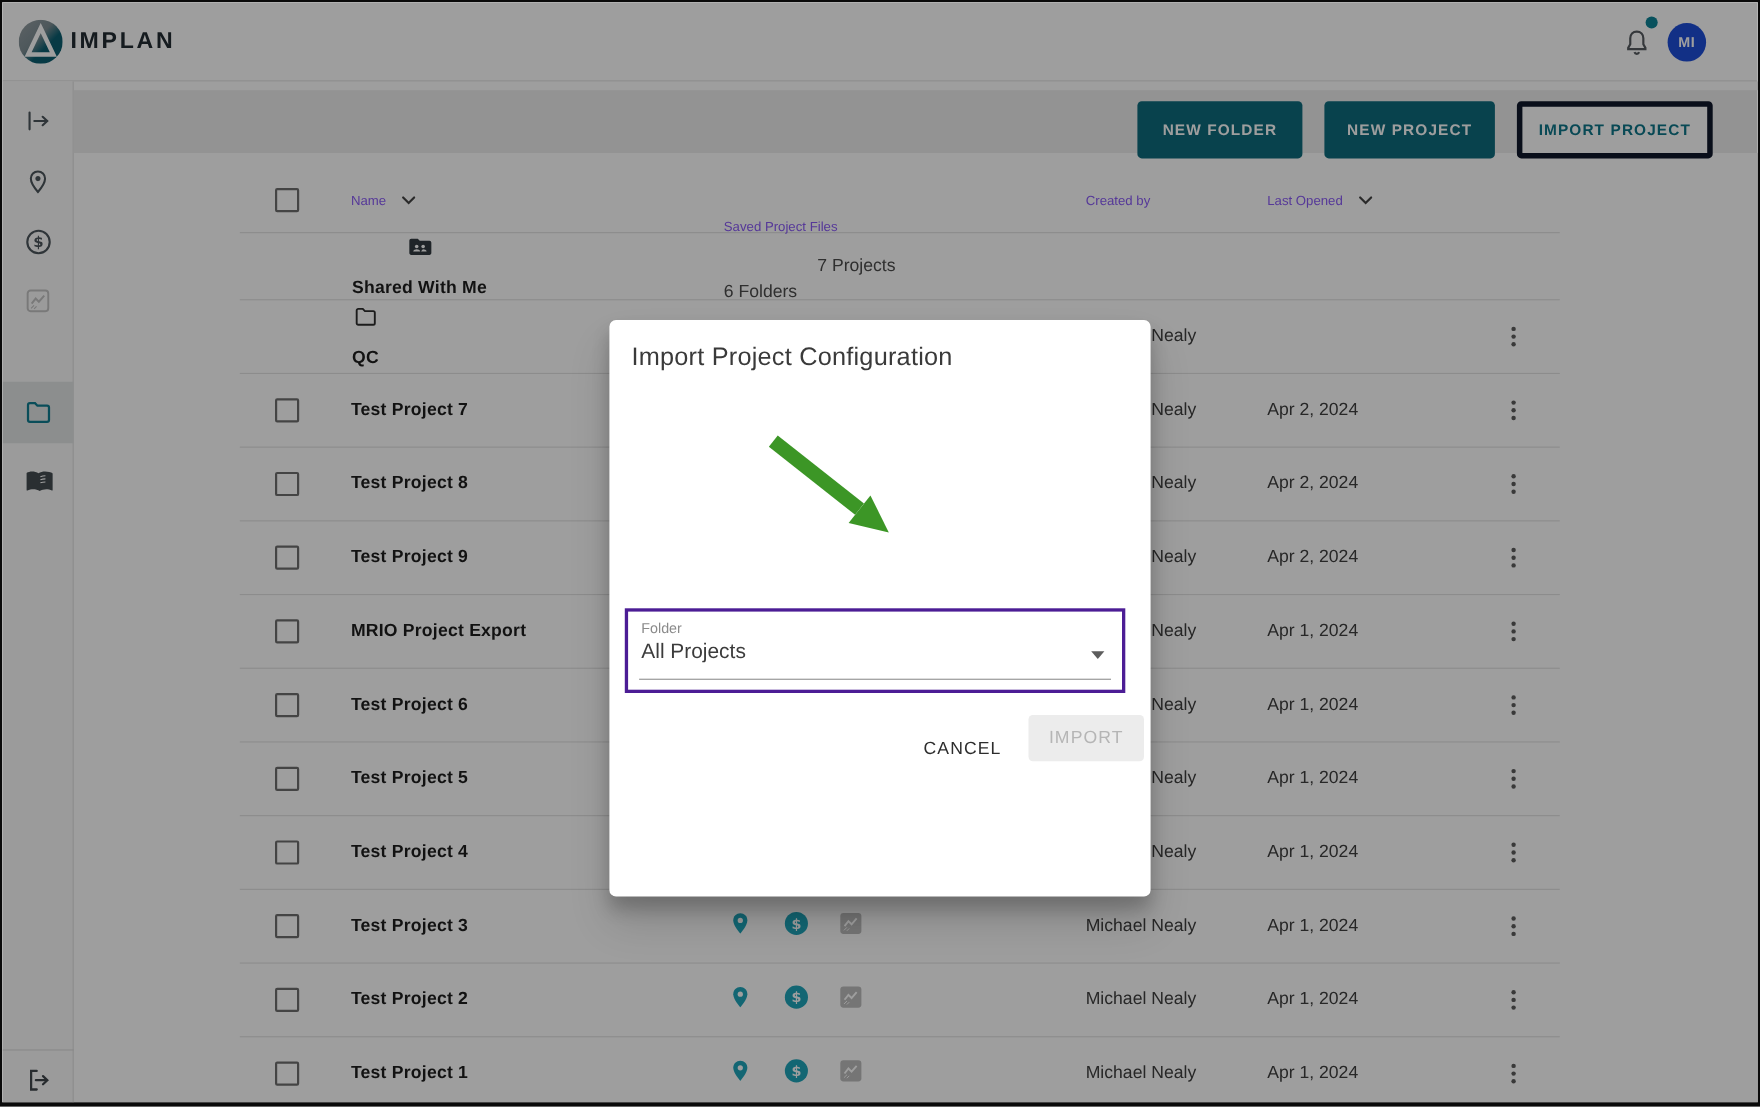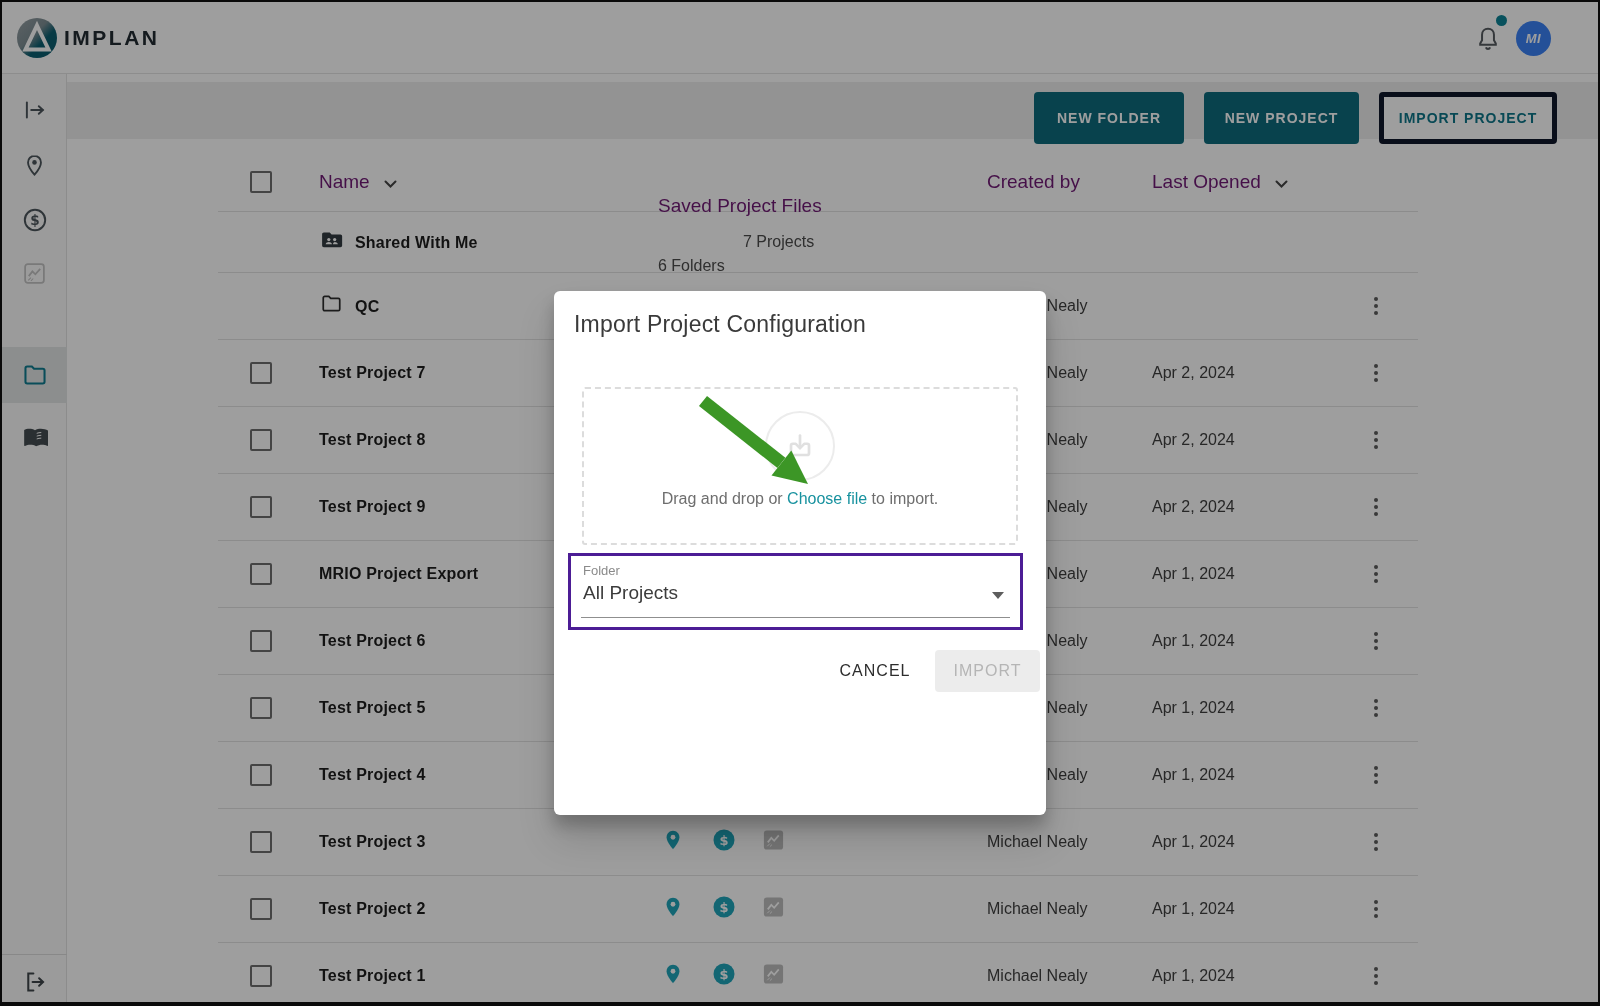--- a/index.html
+++ b/index.html
@@ -7,46 +7,46 @@
     border:2px solid #0a0a0a;border-bottom-width:4px;box-sizing:border-box;overflow:hidden;
     font-family:"Liberation Sans", sans-serif;-webkit-font-smoothing:antialiased;}
 
   
   .topbar{position:absolute;left:0;top:0;width:100%;height:72px;background:#fff;border-bottom:1px solid #e4e4e4;box-sizing:border-box;}
   .brand{position:absolute;left:62px;top:0;height:72px;display:flex;align-items:center;
     font-size:21px;font-weight:700;letter-spacing:2.5px;color:#232c33;}
   .logo{position:absolute;left:15px;top:16px;width:40px;height:40px;}
   .bell{position:absolute;left:1472px;top:22px;width:28px;height:30px;cursor:pointer;}
   .notif-dot{position:absolute;left:1494px;top:13px;width:11px;height:11px;border-radius:50%;background:#0e8496;}
-  .avatar{position:absolute;left:1514px;top:19px;width:35px;height:35px;border-radius:50%;background:#3b82f6;
-    color:#fff;font-size:13px;font-weight:700;display:flex;align-items:center;justify-content:center;letter-spacing:.5px;cursor:pointer;font-style:italic;}
+  .avatar{position:absolute;left:1514px;top:19px;width:35px;height:35px;border-radius:50%;background:#1d4ed8;
+    color:#fff;font-size:13px;font-weight:700;display:flex;align-items:center;justify-content:center;letter-spacing:.5px;cursor:pointer;}
 
   
   .sidebar{position:absolute;left:0;top:72px;width:65px;bottom:0;background:#fbfbfb;border-right:1px solid #e2e2e2;box-sizing:border-box;}
   .side-ic{position:absolute;left:0;width:65px;height:40px;display:flex;align-items:center;justify-content:center;cursor:pointer;}
   .side-tile{position:absolute;left:0;top:273px;width:65px;height:56px;background:#e3e6e6;display:flex;align-items:center;justify-content:center;cursor:pointer;}
   .side-divider{position:absolute;left:0;top:880px;width:65px;height:1px;background:#dcdcdc;}
 
   
   .band{position:absolute;left:65px;top:80px;width:1533px;height:57px;background:#ededed;}
   .btn{position:absolute;top:10px;height:52px;border-radius:4px;display:flex;align-items:center;justify-content:center;
     font-size:14px;font-weight:700;letter-spacing:1px;cursor:pointer;box-sizing:border-box;}
   .btn-filled{background:#0e6b7d;color:#fff;}
   .btn-outline{background:#fff;border:5px solid #0f172a;color:#0e7689;}
 
   
   .table{position:absolute;left:216px;top:150px;width:1200px;}
   .thead{position:relative;height:59px;border-bottom:1px solid #e2e2e2;}
   .r{position:relative;border-bottom:1px solid #e2e2e2;}
   .cell{position:absolute;top:50%;transform:translateY(-50%);white-space:nowrap;}
   .cb{left:32px;width:18px;height:18px;border:2px solid #6e6e6e;border-radius:2px;background:transparent;cursor:pointer;}
-  .hlabel{color:#701a75;font-size:19px;}
+  .hlabel{color:#8b5cf6;font-size:12px;}
   .chev{display:inline-block;margin-left:14px;position:relative;top:1px;}
   .col-name{left:101px;display:flex;align-items:center;gap:10px;}
-  .col-name-folder{left:102px;display:flex;align-items:center;gap:12px;}
+  .col-name-folder{left:102px;display:flex;align-items:center;gap:12px;flex-direction:column;}
   .nm{color:#1e1e1e;font-size:16px;font-weight:700;letter-spacing:.2px;}
   .cnt{color:#4c4c4c;font-size:16px;}
   .c-files{left:440px;margin-top:24px;}
   .c-files2{left:525px;}
   .ic-pin{left:444px;}
   .ic-dollar{left:494px;}
   .ic-chart{left:544px;}
   .c-created{left:769px;color:#3f3f3f;font-size:16px;}
   .c-date{left:934px;color:#3f3f3f;font-size:16px;}
   .kebab{left:1148px;width:20px;height:24px;display:flex;flex-direction:column;align-items:center;justify-content:center;gap:3px;cursor:pointer;}
@@ -62,21 +62,21 @@
   .dropzone{position:absolute;left:28px;top:96px;width:436px;height:158px;border:2px dashed #dcdcdc;border-radius:3px;box-sizing:border-box;}
   .dz-circle{position:absolute;left:50%;top:22px;transform:translateX(-50%);width:66px;height:66px;border:2px solid #ececec;border-radius:50%;
     display:flex;align-items:center;justify-content:center;}
   .dz-text{position:absolute;left:0;top:101px;width:100%;text-align:center;font-size:16px;color:#6e6e6e;}
   .dz-link{color:#18929f;cursor:pointer;}
   .folder-box{position:absolute;left:14px;top:262px;width:455px;height:77px;border:3px solid #4c1d95;box-sizing:border-box;}
   .fb-label{position:absolute;left:12px;top:7px;font-size:13px;color:#8a8a8a;}
   .fb-value{position:absolute;left:12px;top:26px;font-size:19px;color:#3c3c3c;cursor:pointer;}
   .fb-caret{position:absolute;right:16px;top:36px;width:0;height:0;border-left:6px solid transparent;border-right:6px solid transparent;border-top:7px solid #5d5d5d;cursor:pointer;}
   .fb-line{position:absolute;left:10px;right:10px;bottom:9px;height:1px;background:#8f8f8f;}
-  .m-cancel{position:absolute;left:268px;top:359px;width:106px;height:42px;display:flex;align-items:center;justify-content:center;
+  .m-cancel{position:absolute;left:268px;top:369px;width:106px;height:42px;display:flex;align-items:center;justify-content:center;
     font-size:16px;color:#2d2d2d;letter-spacing:1px;cursor:pointer;border-radius:4px;}
   .m-import{position:absolute;left:381px;top:359px;width:105px;height:42px;display:flex;align-items:center;justify-content:center;
     font-size:16px;color:#b5b5b5;letter-spacing:1px;background:#ececec;border-radius:4px;cursor:default;}
 
   .annot-arrow{position:absolute;left:690px;top:388px;z-index:30;pointer-events:none;}
 </style>
 </head>
 <body>
 
 <div class="stage">
@@ -461,30 +461,20 @@
             <i></i>
           </span>
         </div>
       </div>
   </div>
 
   <div class="backdrop"></div>
 
   <div class="modal">
     <div class="m-title">Import Project Configuration</div>
-    <div class="dropzone">
-      <div class="dz-circle">
-        <svg width="36" height="36" viewBox="0 0 24 24" fill="none" stroke="#e0e0e0" stroke-width="1.8" stroke-linecap="round">
-          <path d="M8.5 10.5H7.2c-.7 0-1.2.5-1.2 1.2v5.1c0 .7.5 1.2 1.2 1.2h9.6c.7 0 1.2-.5 1.2-1.2v-5.1c0-.7-.5-1.2-1.2-1.2h-1.3"></path>
-          <path d="M12 5v8"></path>
-            <path d="M9.2 10.6L12 13.4l2.8-2.8"></path>
-        </svg>
-      </div>
-      <div class="dz-text"><span>Drag and drop or </span><span class="dz-link">Choose file</span><span> to import.</span></div>
-    </div>
     <div class="folder-box">
       <div class="fb-label">Folder</div>
       <div class="fb-value">All Projects</div>
       <div class="fb-caret"></div>
       <div class="fb-line"></div>
     </div>
     <div class="m-cancel">CANCEL</div>
     <div class="m-import">IMPORT</div>
   </div>
 

